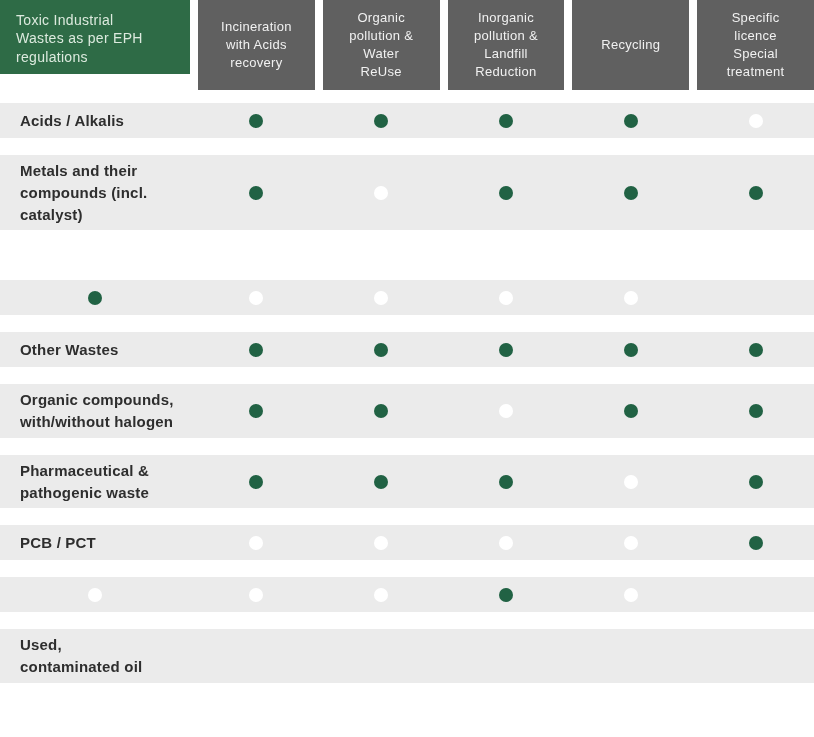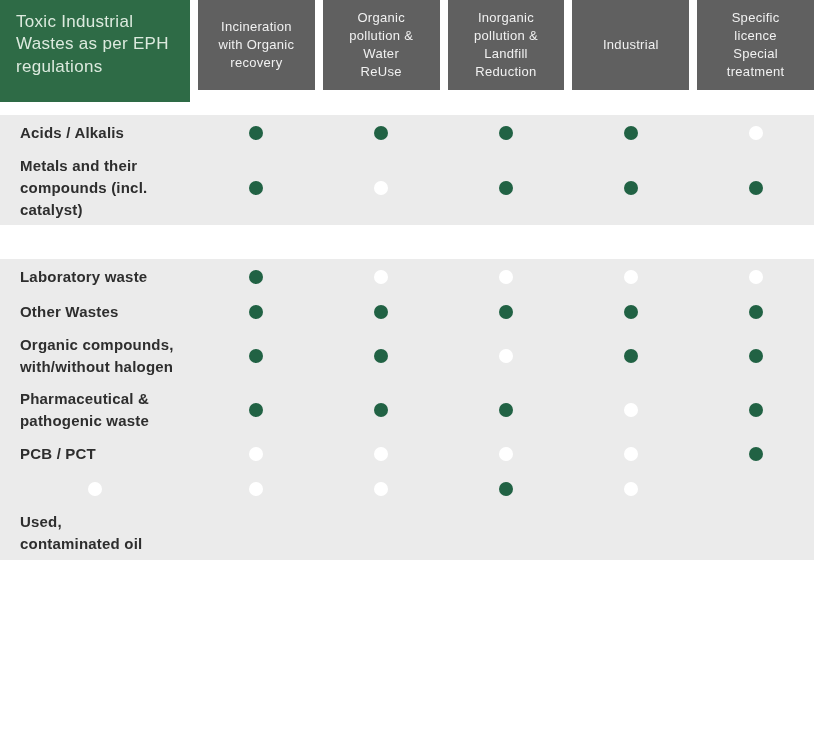--- a/index.html
+++ b/index.html
@@ -21,24 +21,24 @@
   }
   
   .header {
     margin-bottom: 13px;
   }
   .corner-cell {
     background: #2e6b46;
     color: #dcead f;
     color: #dceade;
     padding: 11px 16px 10px 16px;
-    font-size: 17px;
+    font-size: 14px;
     line-height: 1.32;
     white-space: pre-line;
-    height: 102px;
+    height: 74px;
     box-sizing: border-box;
     font-weight: 400;
     letter-spacing: 0.3px;
   }
   .col-head {
     background: #606060;
     color: #f1f1f1;
     height: 90px;
     box-sizing: border-box;
     display: flex;
@@ -49,23 +49,24 @@
     line-height: 1.4;
     white-space: pre-line;
     padding: 4px 6px;
     letter-spacing: 0.3px;
   }
   
   .row {
     background: #ebebeb;
     min-height: 35px;
     align-items: center;
+    margin-bottom: 17px;
   }
   .row.gap-after {
-    margin-bottom: 34px;
+    margin-bottom: 50px;
   }
   .row-label {
     color: #2e2e2e;
     font-weight: 700;
     font-size: 15px;
     line-height: 1.45;
     padding: 5px 4px 5px 20px;
     white-space: pre-line;
     letter-spacing: 0.2px;
   }
@@ -86,31 +87,31 @@
 </head>
 <body>
 
 <div class="matrix">
 
   <div class="grid-row header">
     <div class="corner-cell">Toxic Industrial
 Wastes as per EPH
 regulations</div>
     <div class="col-head">Incineration
-with Organic
+with Acids
 recovery</div>
     <div class="col-head">Organic
 pollution &amp;
 Water
 ReUse</div>
     <div class="col-head">Inorganic
 pollution &amp;
 Landfill
 Reduction</div>
-    <div class="col-head">Industrial</div>
+    <div class="col-head">Recycling</div>
     <div class="col-head">Specific
 licence
 Special
 treatment</div>
   </div>
 
   <div id="rows-container">
       <div class="grid-row row">
         <div class="row-label">Acids / Alkalis</div>
         <div class="dot-cell">
@@ -142,21 +143,20 @@
           <span class="dot filled"></span>
         </div>
         <div class="dot-cell">
           <span class="dot filled"></span>
         </div>
         <div class="dot-cell">
           <span class="dot filled"></span>
         </div>
       </div>
       <div class="grid-row row">
-        <div class="row-label">Laboratory waste</div>
         <div class="dot-cell">
           <span class="dot filled"></span>
         </div>
         <div class="dot-cell">
           <span class="dot empty"></span>
         </div>
         <div class="dot-cell">
           <span class="dot empty"></span>
         </div>
         <div class="dot-cell">

